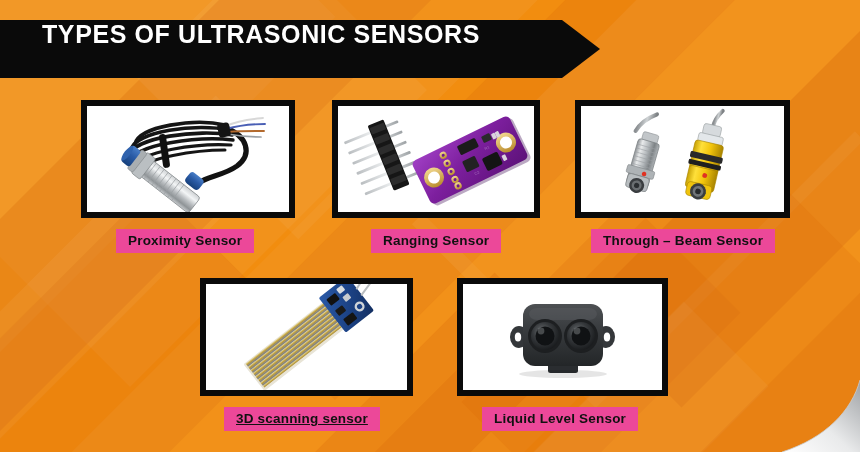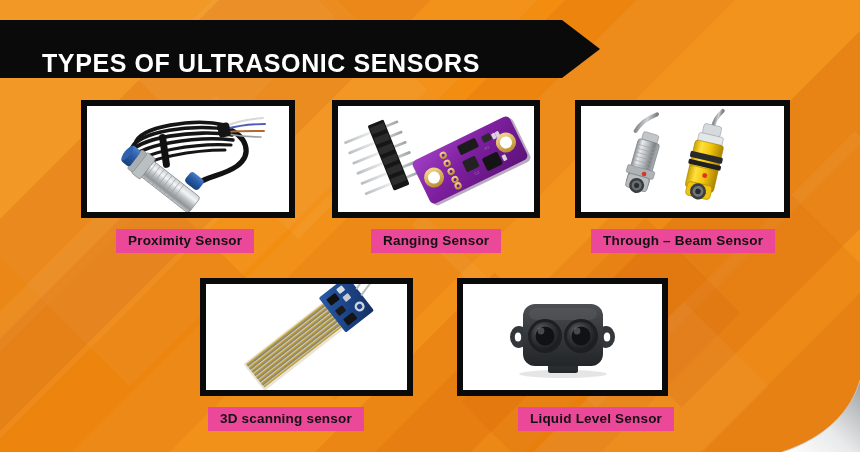--- a/index.html
+++ b/index.html
@@ -50,21 +50,21 @@
                 background: rgba(214,100,8,0.18); transform: rotate(45deg); }
 
   
   .title-banner {
     position: absolute;
     left: 0; top: 20px;
     width: 600px; height: 58px;
     background: #0a0a0a;
     clip-path: polygon(0 0, 562px 0, 600px 50%, 562px 100%, 0 100%);
     display: flex;
-    align-items: flex-end;
+    align-items: flex-start;
     z-index: 5;
   }
   .title-text {
     color: #ffffff;
     font-size: 25px;
     font-weight: bold;
     letter-spacing: 0.6px;
     padding-left: 42px;
     white-space: nowrap;
     font-family: "Liberation Sans", sans-serif;
@@ -100,22 +100,22 @@
   
   #card-1 { left: 81px;  top: 100px; width: 214px; height: 118px; }
   #card-2 { left: 332px; top: 100px; width: 208px; height: 118px; }
   #card-3 { left: 575px; top: 100px; width: 215px; height: 118px; }
   #card-4 { left: 200px; top: 278px; width: 213px; height: 118px; }
   #card-5 { left: 457px; top: 278px; width: 211px; height: 118px; }
 
   #label-1 { left: 116px; top: 229px; }
   #label-2 { left: 371px; top: 229px; padding-left: 12px; }
   #label-3 { left: 591px; top: 229px; }
-  #label-4 { left: 208px; top: 407px; }
-  #label-5 { left: 482px; top: 407px; margin-left: 36px; }
+  #label-4 { left: 224px; top: 407px; text-decoration: underline; }
+  #label-5 { left: 482px; top: 407px; }
 
   .art { position: absolute; inset: 0; }
 
   
   .page-curl {
     position: absolute;
     right: 0; bottom: 0;
     width: 78px; height: 72px;
     z-index: 8;
   }

